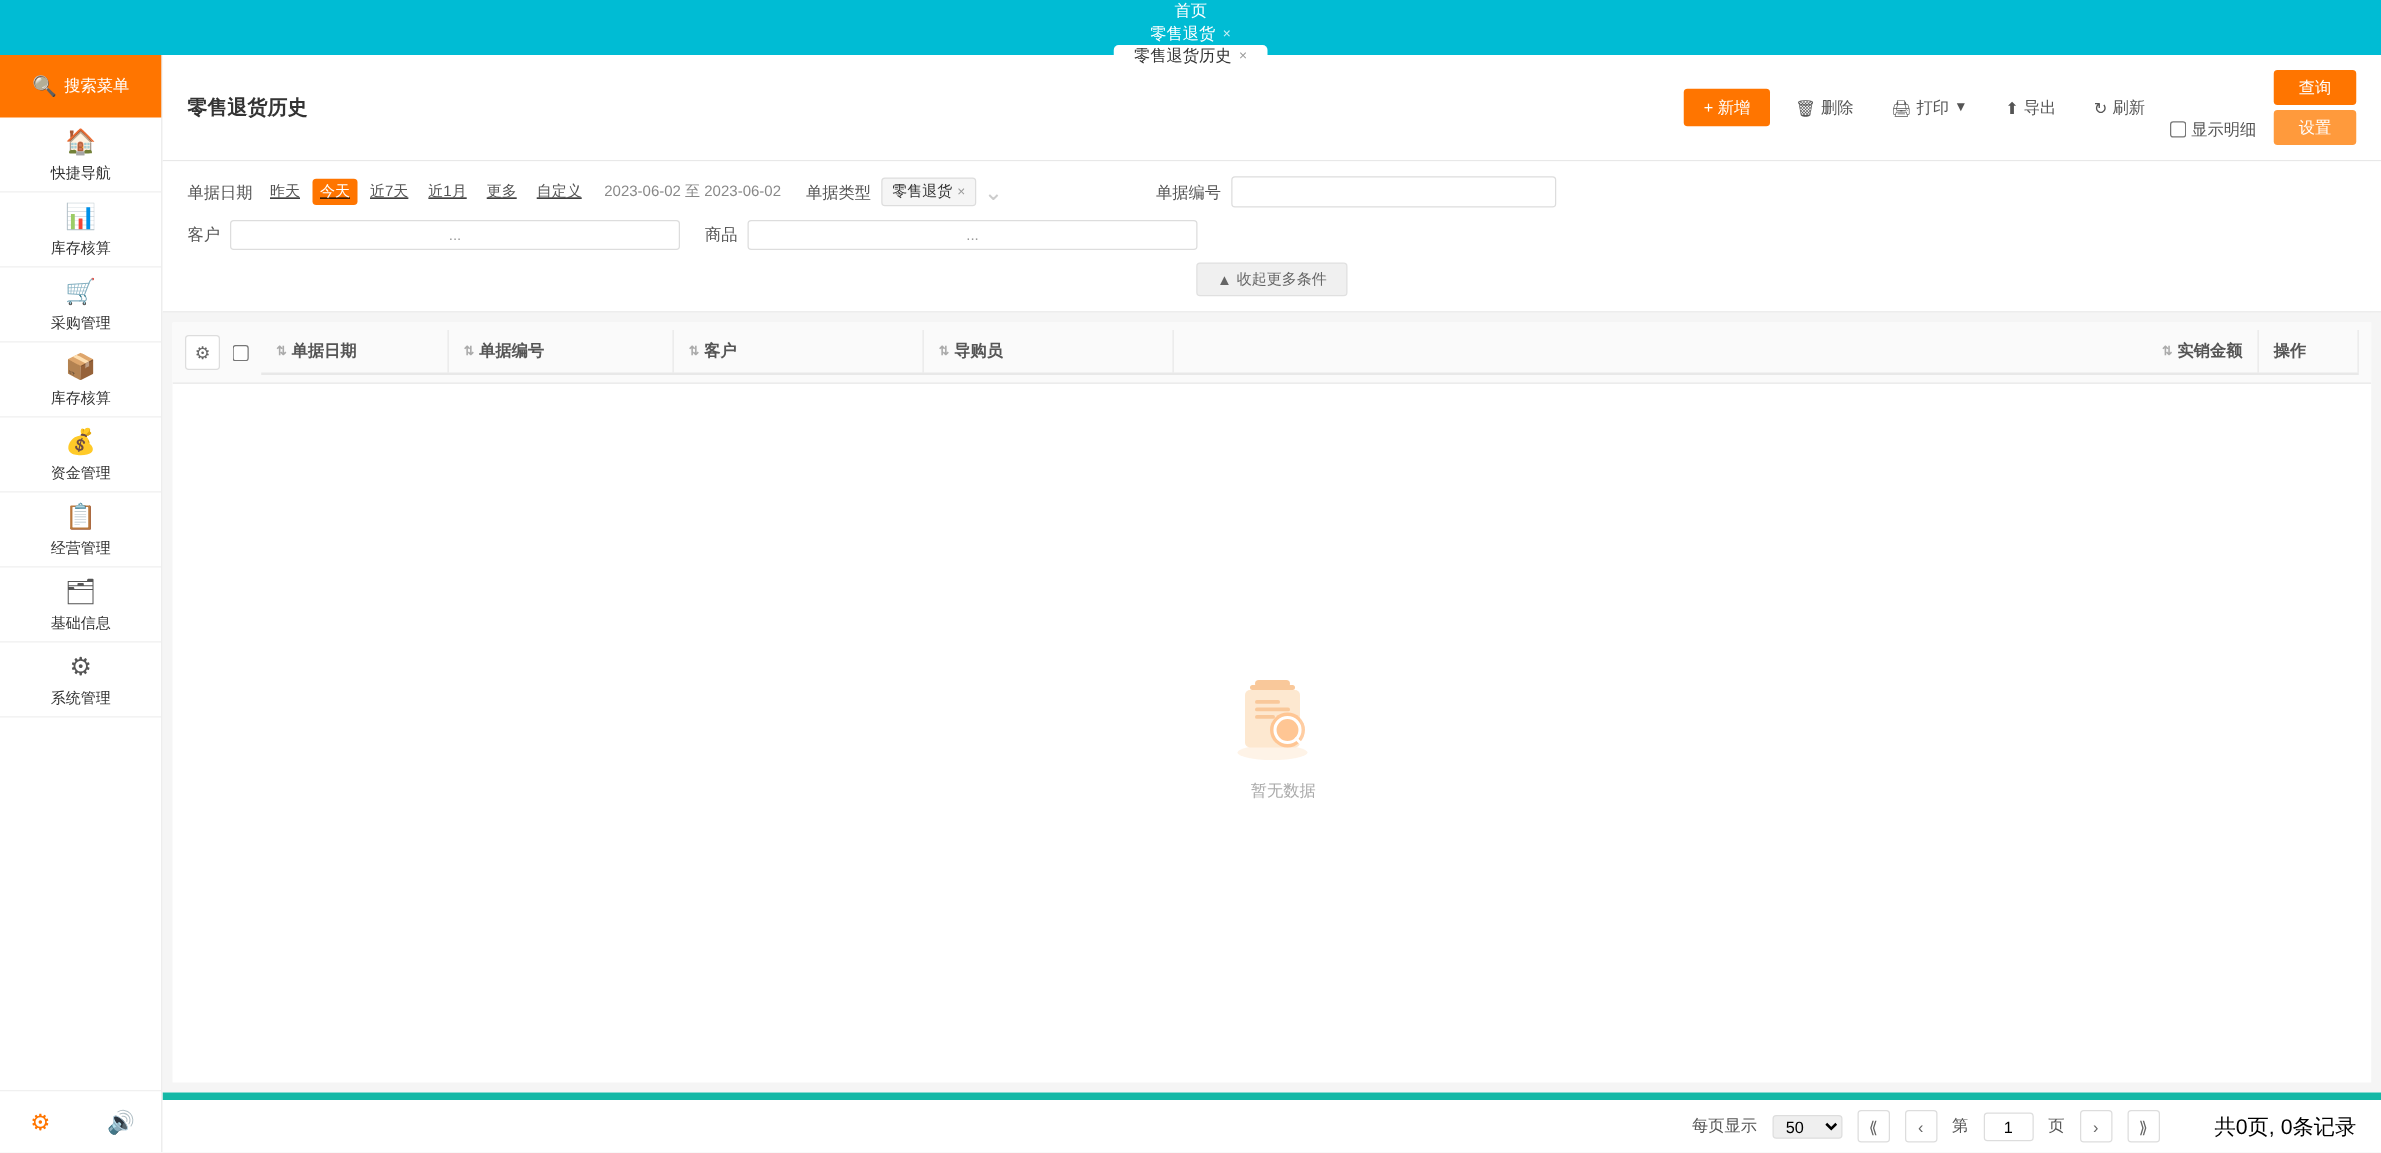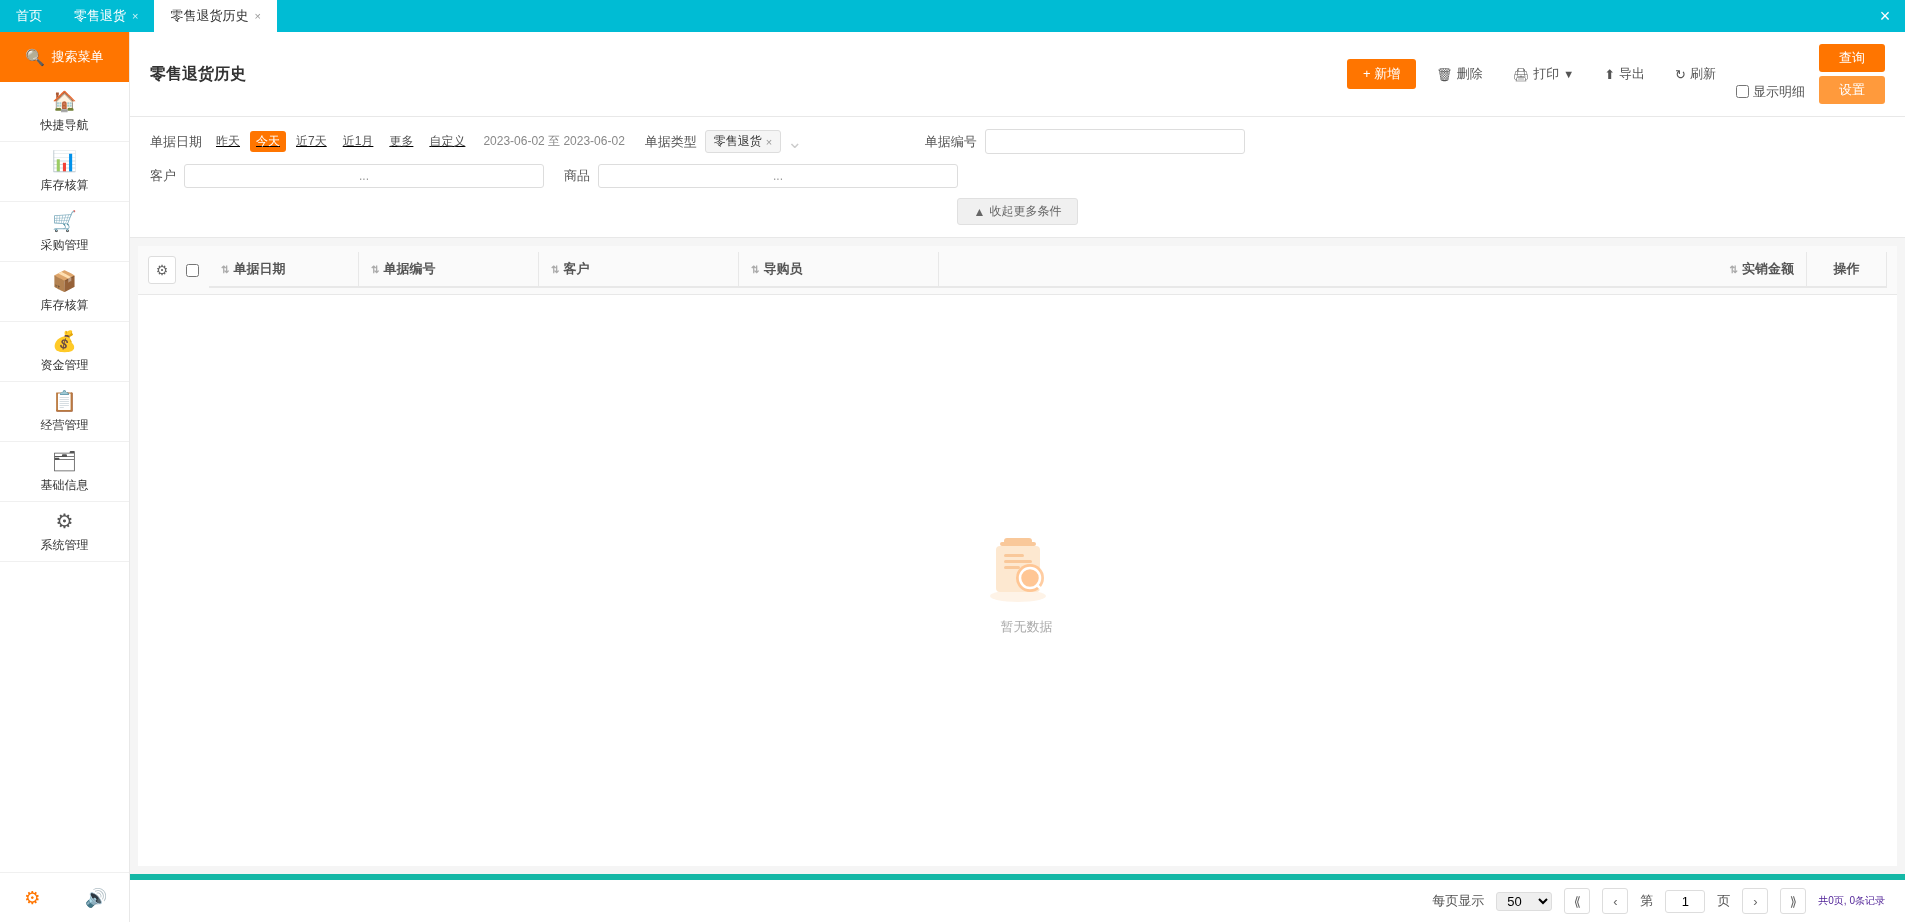--- a/index.html
+++ b/index.html
@@ -1,25 +1,26 @@
 <!DOCTYPE html>
 <html><head>
   <meta charset="utf-8">
   <style>
     * { box-sizing: border-box; margin: 0; padding: 0; font-family: 'Microsoft YaHei', Arial, sans-serif; }
     body { width: 1905px; height: 922px; overflow: hidden; display: flex; flex-direction: column; background: #f5f5f5; }
 
     
     .top-bar {
-      height: 32px;
+      height: 44px;
       background: #00bcd4;
       display: flex;
       align-items: center;
       padding-left: 0;
       flex-shrink: 0;
+      flex-direction: column;
     }
     .tab-item {
       height: 40px;
       display: flex;
       align-items: center;
       padding: 0 16px;
       font-size: 13px;
       color: #fff;
       cursor: pointer;
       position: relative;
@@ -335,21 +336,21 @@
       align-items: center;
       gap: 4px;
       border-right: 1px solid #e8e8e8;
     }
     .th .sort-icon { color: #aaa; font-size: 10px; }
     .th-date { width: 150px; }
     .th-no { width: 180px; }
     .th-customer { width: 200px; }
     .th-guide { width: 200px; }
     .th-amount { flex: 1; text-align: right; justify-content: flex-end; }
-    .th-op { width: 80px; justify-content: center; }
+    .th-op { width: 80px; justify-content: flex-start; }
 
     .table-body {
       flex: 1;
       display: flex;
       flex-direction: column;
       align-items: center;
       justify-content: center;
     }
     .empty-state {
       display: flex;
@@ -402,21 +403,21 @@
       background: #fff;
     }
     .page-input {
       width: 40px;
       border: 1px solid #ddd;
       border-radius: 3px;
       padding: 3px 6px;
       text-align: center;
       font-size: 13px;
     }
-    .pagination-info { color: #4c1d95; font-size: 10px; }
+    .pagination-info { color: #000000; font-size: 17px; margin-left: 32px; }
   </style>
 </head>
 <body>
 
 <div class="top-bar">
   <div class="tab-item">
     <span>首页</span>
   </div>
   <div class="tab-item">
     <span>零售退货</span>

